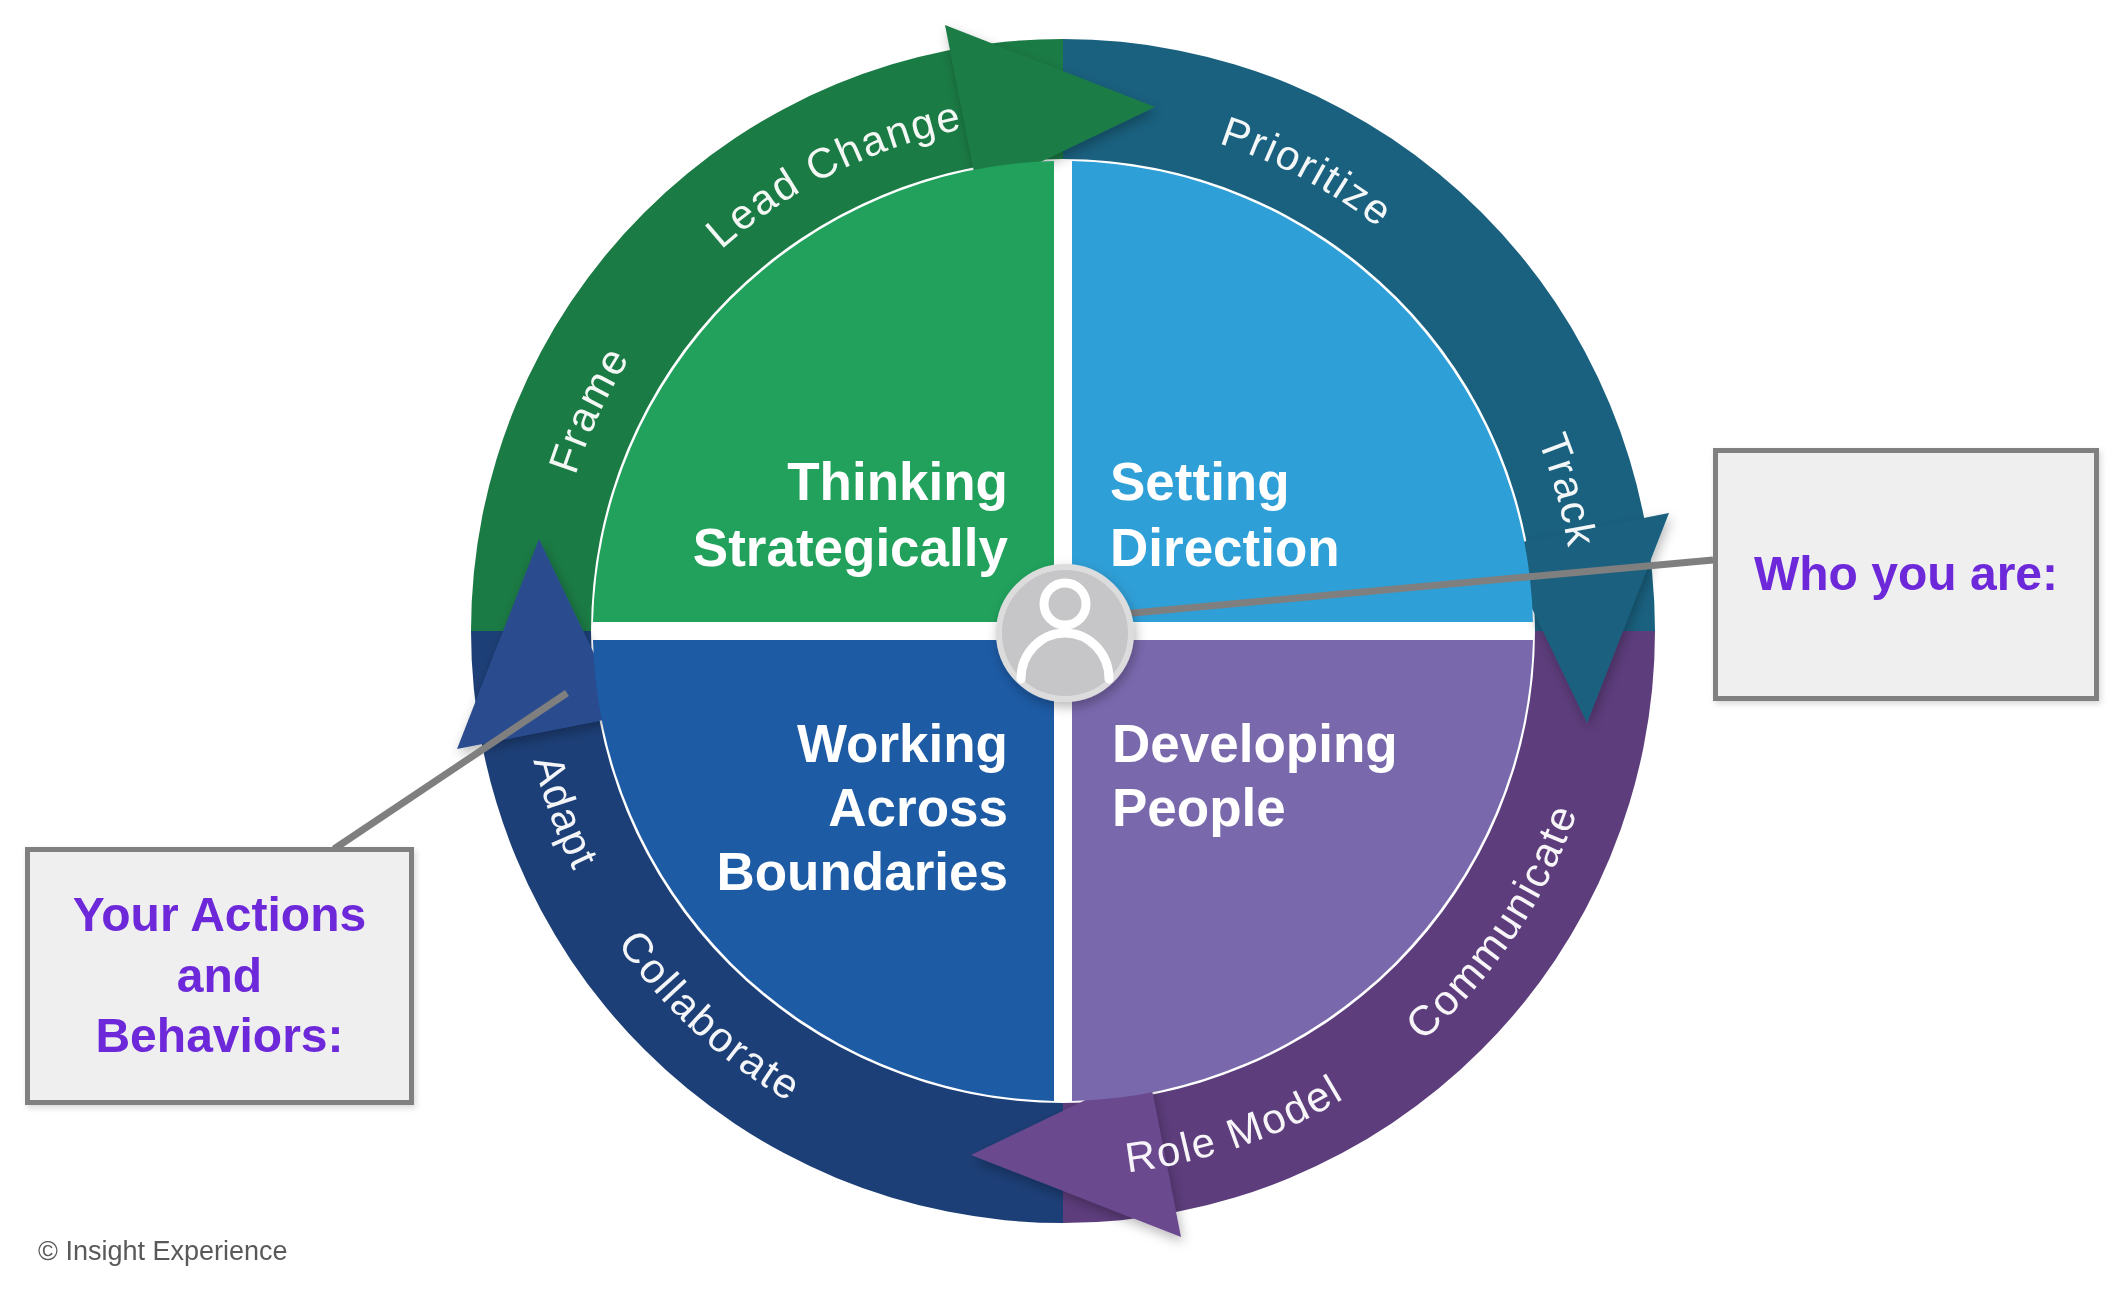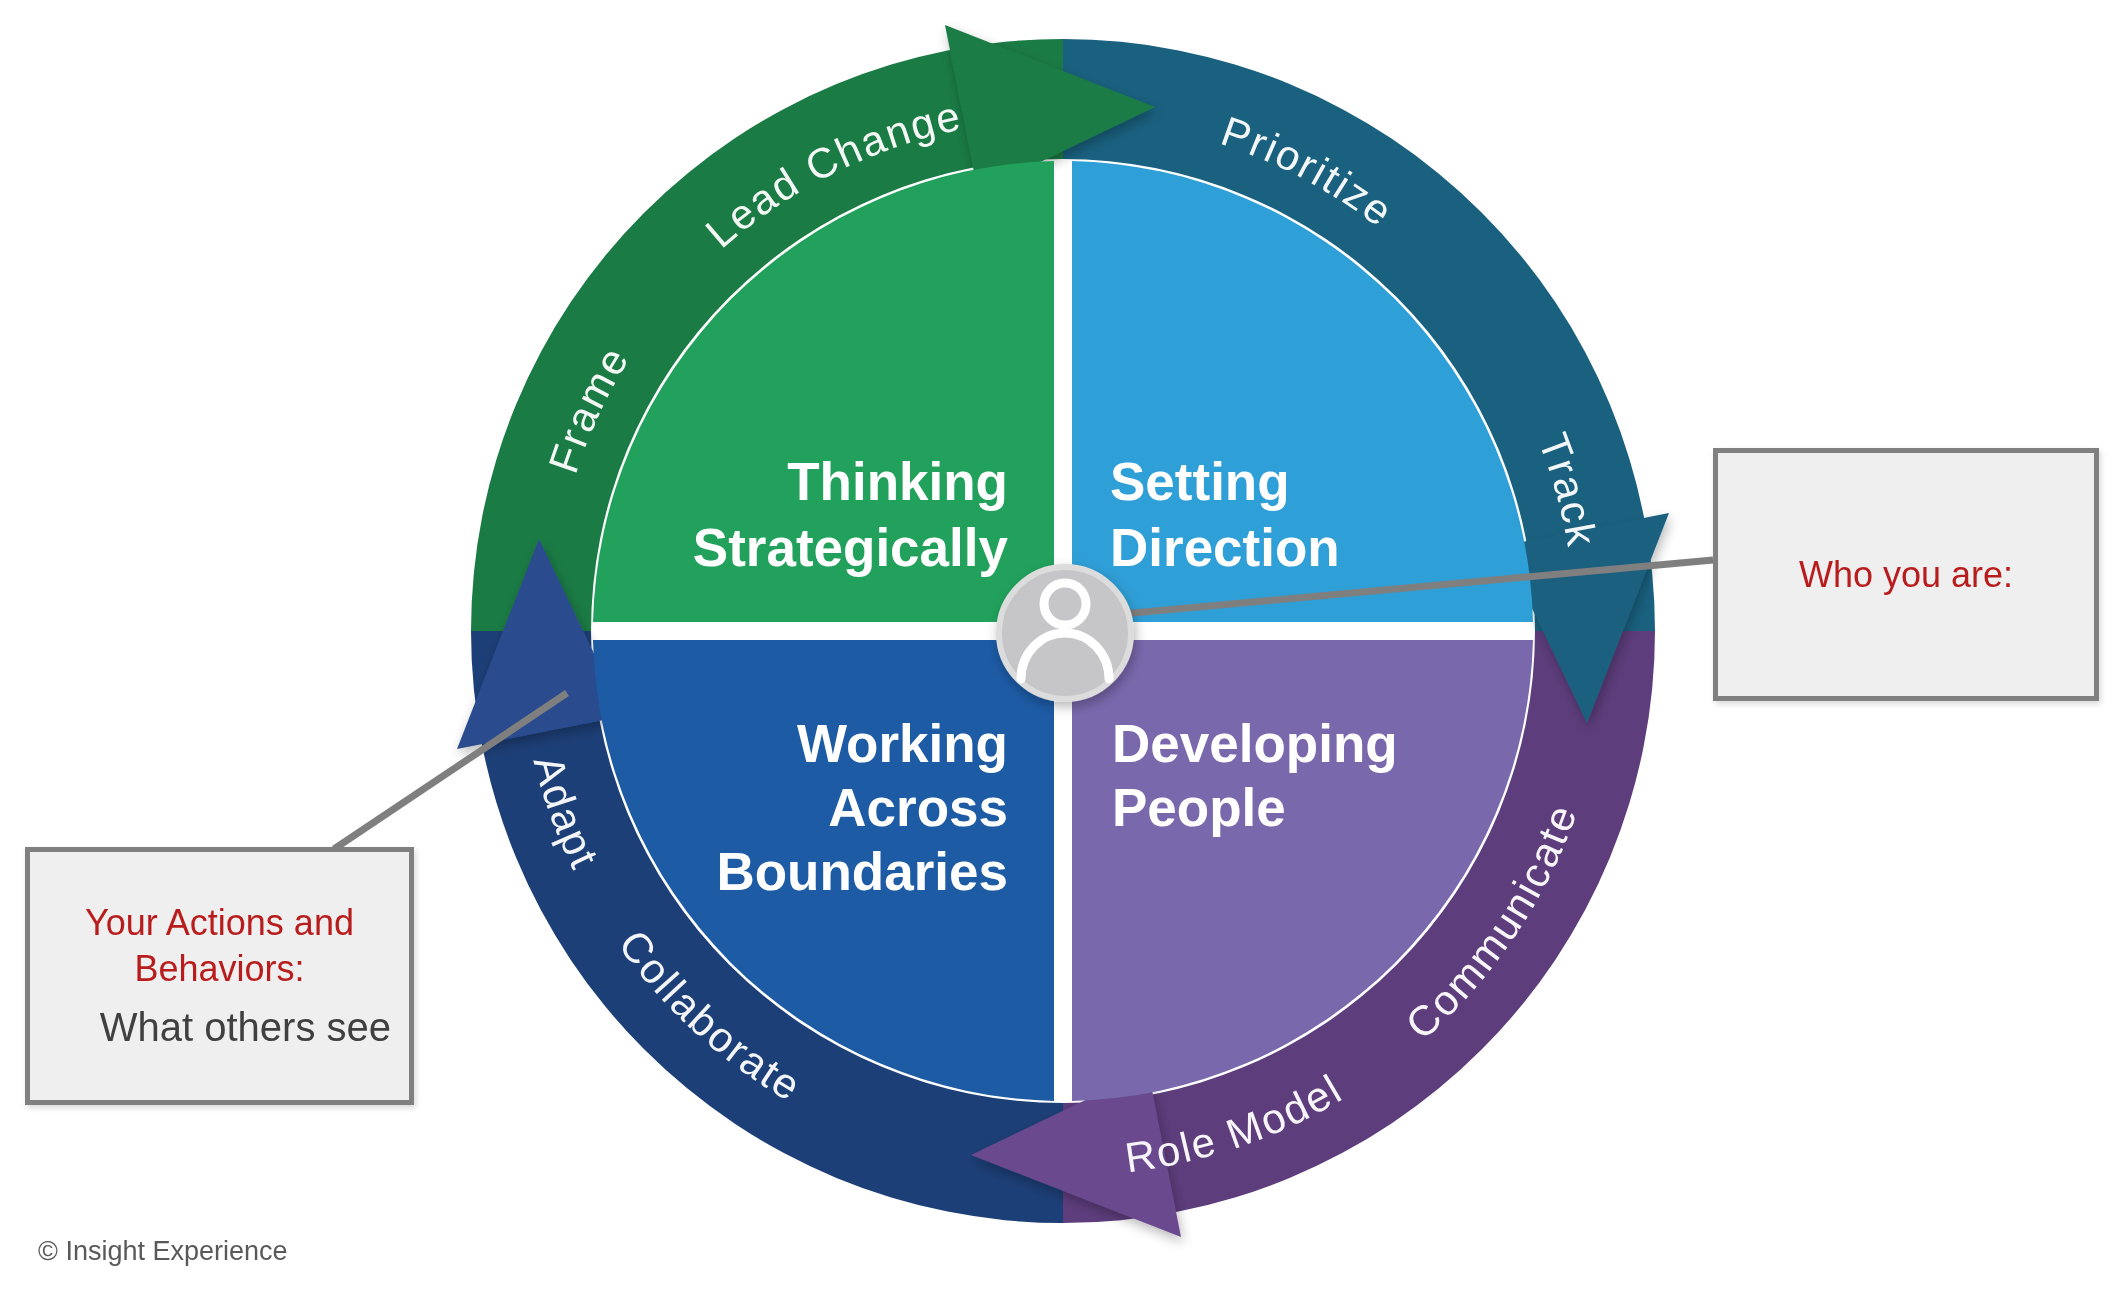--- a/index.html
+++ b/index.html
@@ -38,24 +38,24 @@
     border: 5px solid #808080;
     box-shadow: 2px 3px 6px rgba(0,0,0,0.15);
     display: flex;
     flex-direction: column;
     justify-content: center;
     align-items: center;
     text-align: center;
     padding: 10px 18px;
   }
   .callout-title {
-    font-weight: 400;
-    font-size: 36px;
+    font-weight: 700;
+    font-size: 48px;
     line-height: 1.26;
-    color: #b91c1c;
+    color: #6d28d9;
   }
   .callout-body {
     font-size: 40px;
     line-height: 1.22;
     color: #404040;
     margin-top: 12px;
   }
   .callout-who {
     left: 1713px;
     top: 448px;
@@ -172,17 +172,16 @@
       <path d="M 1021 679 A 44 46 0 0 1 1109 679" fill="none" stroke-width="9" stroke-linecap="round" stroke="#FFFFFF"></path>
     </g>
   </svg>
 
   <div class="callout callout-who">
     <div class="callout-title">Who you are:</div>
   </div>
 
   <div class="callout callout-actions">
     <div class="callout-title">Your Actions and Behaviors:</div>
-    <div class="callout-body">What others see</div>
   </div>
 
   <div class="copyright">© Insight Experience</div>
 </div>
 
 </body></html>

